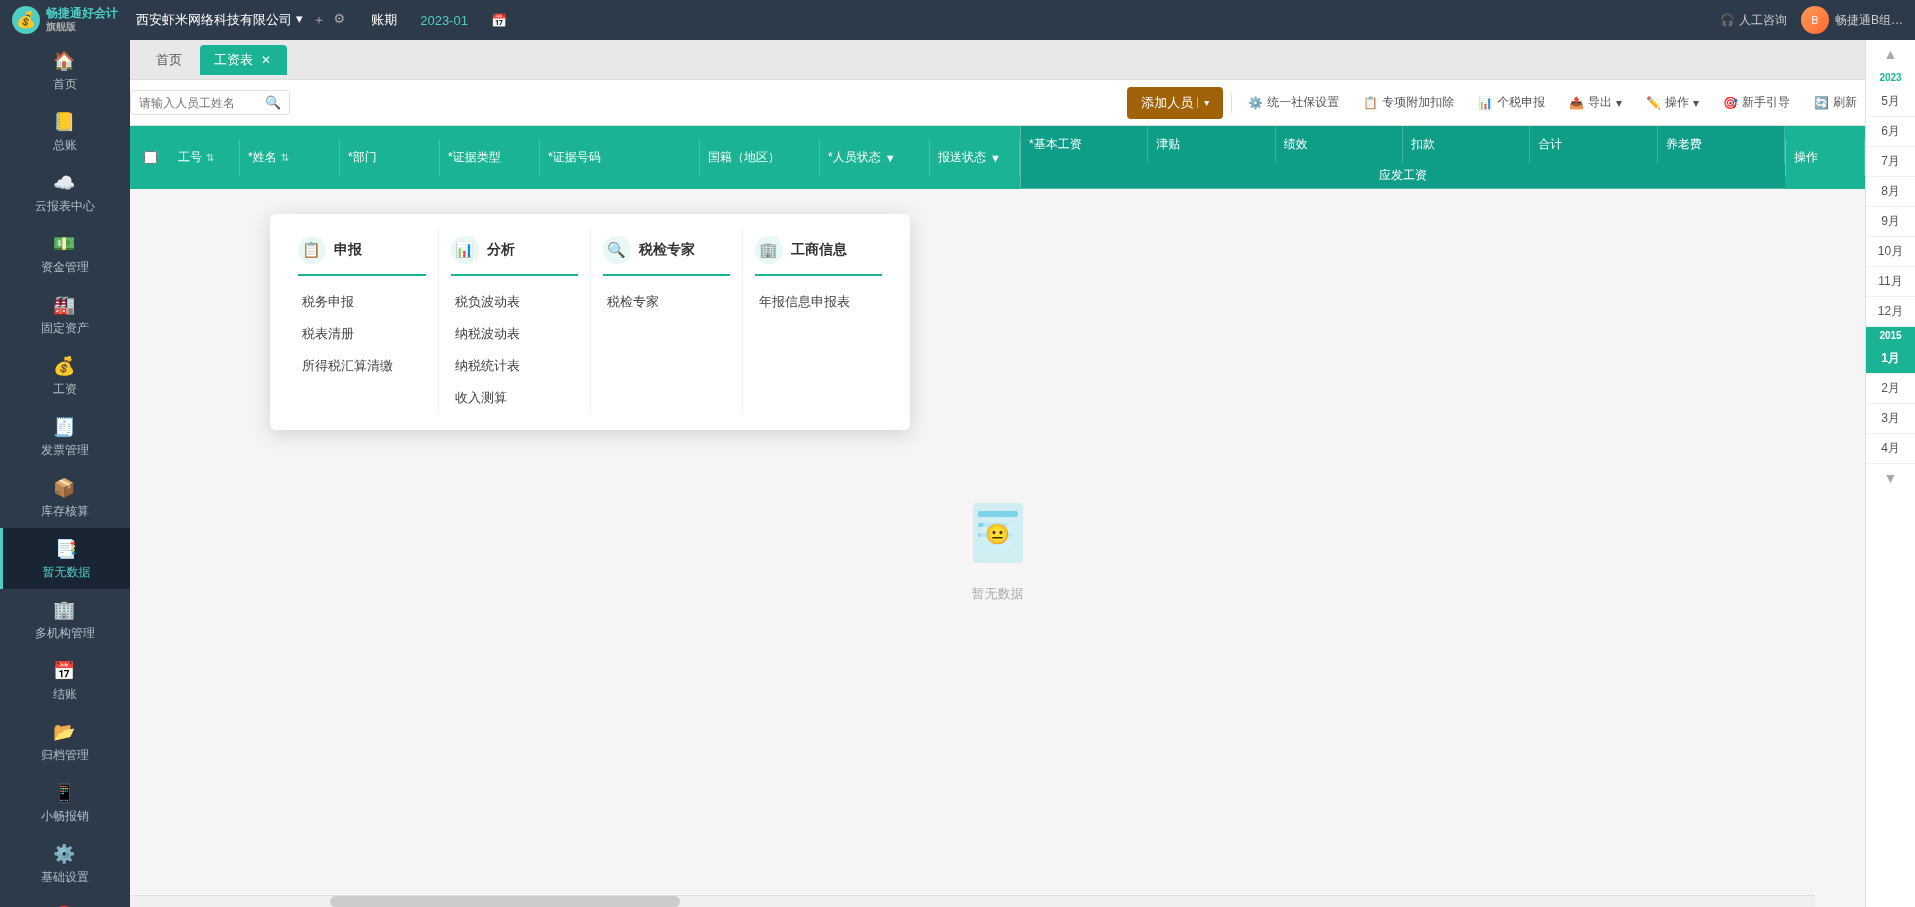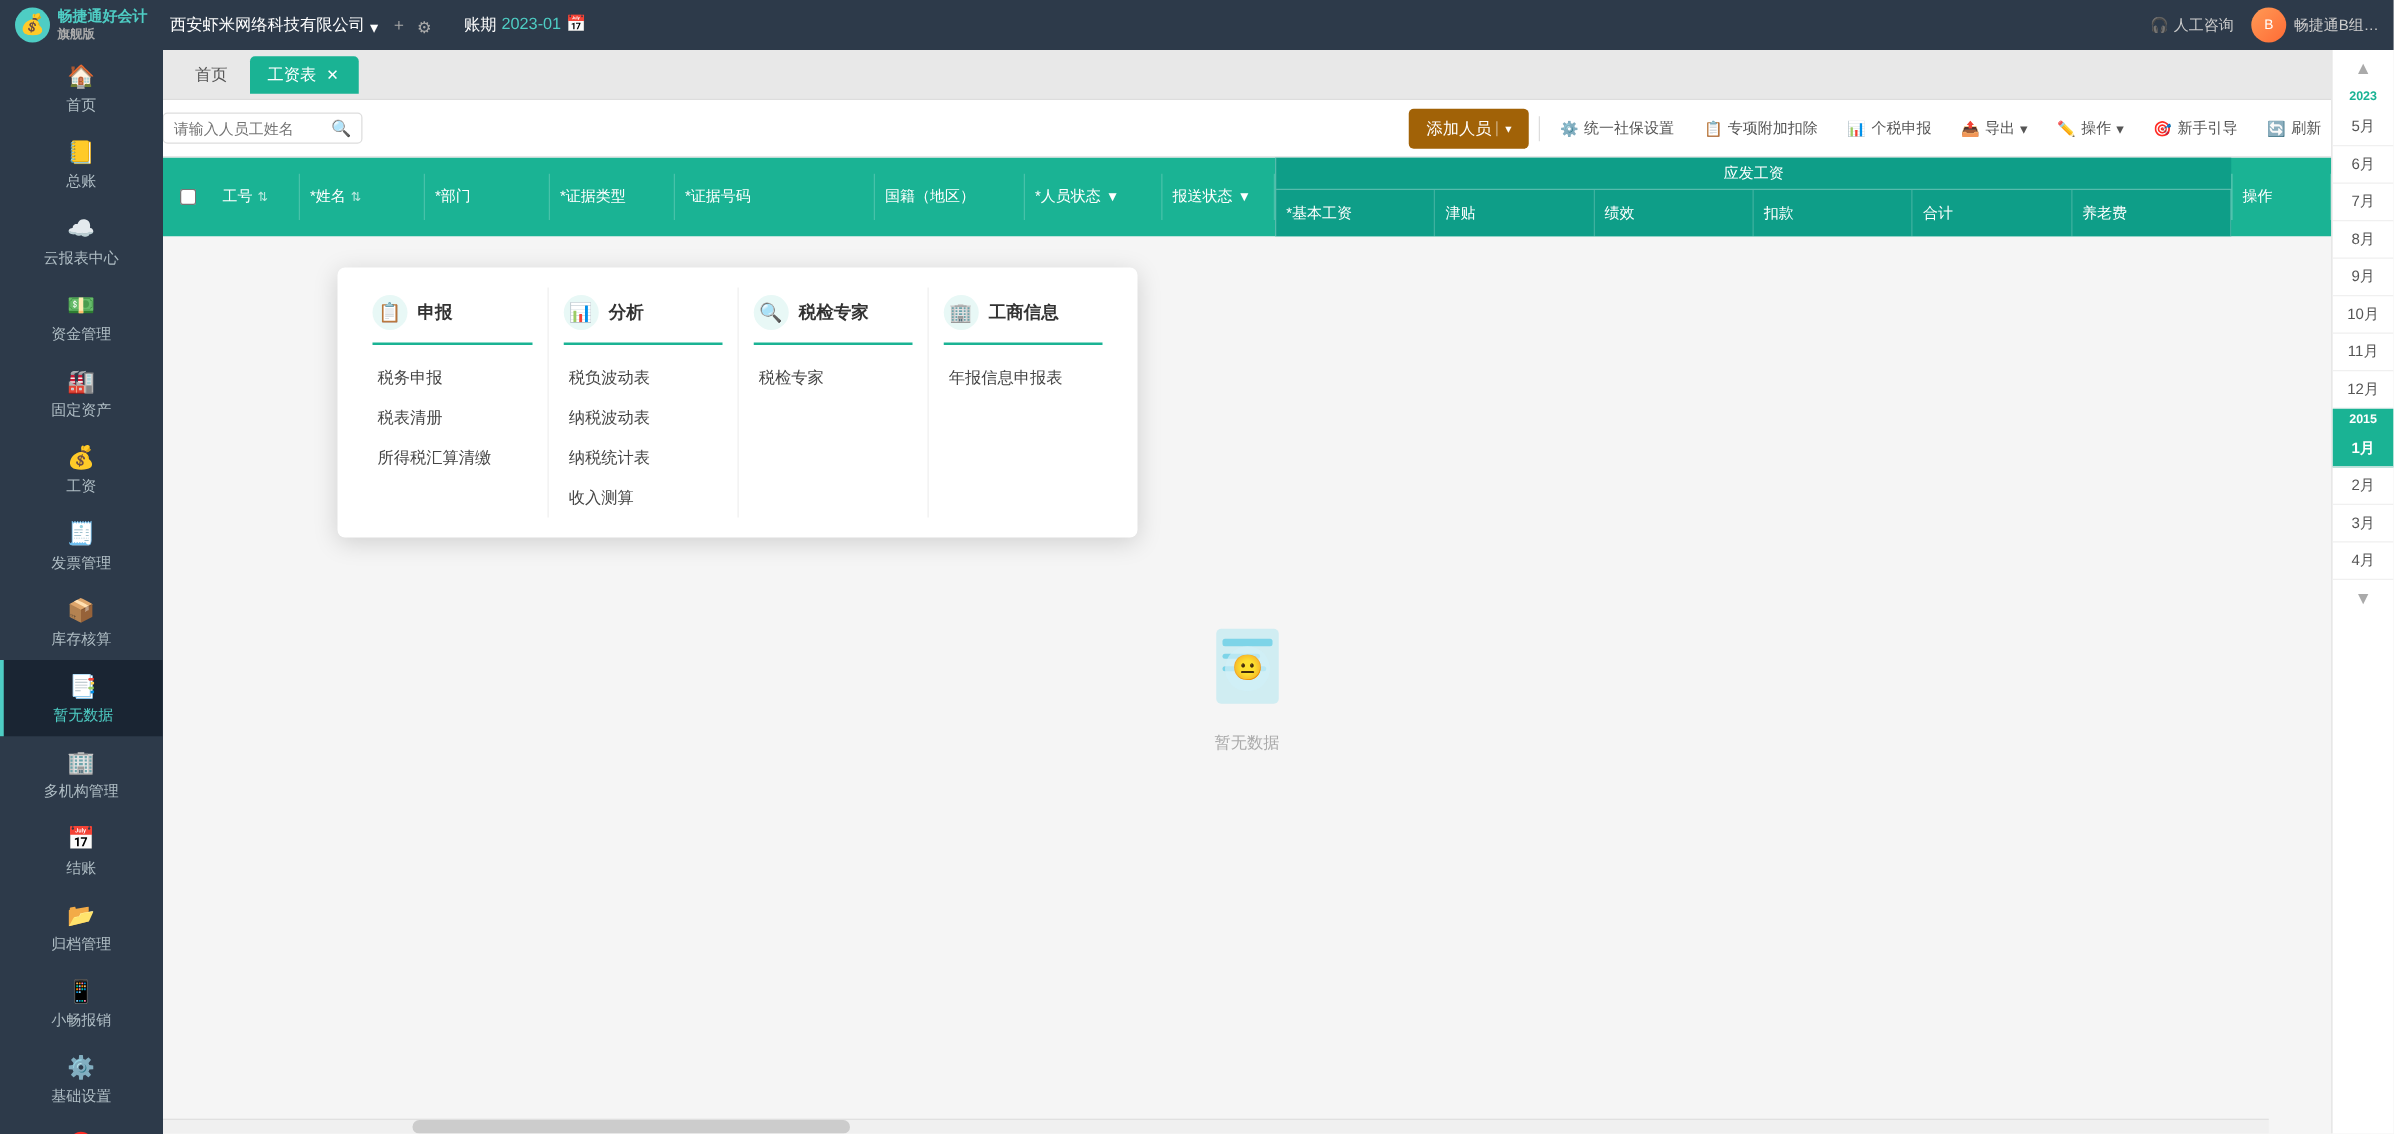--- a/index.html
+++ b/index.html
@@ -28,26 +28,26 @@
     .top-bar-logo-icon {
       width: 28px; height: 28px;
       background: #4ecdc4;
       border-radius: 50%;
       display: flex; align-items: center; justify-content: center;
       font-size: 16px;
     }
     .top-bar-logo-text { font-size: 12px; line-height: 1.2; }
     .top-bar-logo-sub { font-size: 10px; color: #aaa; }
     .top-bar-company {
-      display: flex; align-items: flex-end; gap: 4px;
+      display: flex; align-items: flex-start; gap: 4px;
       font-size: 13px; color: #fff;
       margin-left: 8px;
     }
     .top-bar-period {
-      display: flex; gap: 0;
+      display: flex; align-items: center; gap: 19px;
       font-size: 13px; color: #fff; margin-left: 16px;
     }
     .top-bar-right {
       margin-left: auto;
       display: flex; align-items: center; gap: 14px;
     }
     .top-bar-service {
       display: flex; align-items: center; gap: 4px;
       font-size: 12px; color: #ccc; cursor: pointer;
     }
@@ -517,41 +517,41 @@
         <div class="th col-status">
           <span>*人员状态</span>
           <span class="filter-icon">▼</span>
         </div>
         <div class="th col-sendflag">
           <span>报送状态</span>
           <span class="filter-icon">▼</span>
         </div>
 
         <div style="flex:1; background:#0e9e88; display:flex; flex-direction:column; border-left:1px solid rgba(255,255,255,0.3);">
-          <div style="text-align:center; padding:4px 0; font-size:12px; color:#fff; border-bottom:1px solid rgba(255,255,255,0.3);">应发工资</div>
           <div style="display:flex; flex:1;">
             <div class="th" style="flex:1; border-right:1px solid rgba(255,255,255,0.2);">
               <span>*基本工资</span>
             </div>
             <div class="th" style="flex:1; border-right:1px solid rgba(255,255,255,0.2);">
               <span>津贴</span>
             </div>
             <div class="th" style="flex:1; border-right:1px solid rgba(255,255,255,0.2);">
               <span>绩效</span>
             </div>
             <div class="th" style="flex:1; border-right:1px solid rgba(255,255,255,0.2);">
               <span>扣款</span>
             </div>
             <div class="th" style="flex:1; border-right:1px solid rgba(255,255,255,0.2);">
               <span>合计</span>
             </div>
             <div class="th" style="flex:1;">
               <span>养老费</span>
             </div>
           </div>
+          <div style="text-align:center; padding:4px 0; font-size:12px; color:#fff; border-bottom:1px solid rgba(255,255,255,0.3);">应发工资</div>
         </div>
         <div class="th col-op" style="border-left:1px solid rgba(255,255,255,0.3);">
           <span>操作</span>
         </div>
       </div>
 
       <div class="no-data">
         <svg width="80" height="80" viewBox="0 0 80 80">
           <rect x="15" y="10" width="50" height="60" rx="4" fill="#b8e8f0" opacity="0.6"></rect>
           <rect x="20" y="18" width="40" height="6" rx="2" fill="#7dd4e8"></rect>

